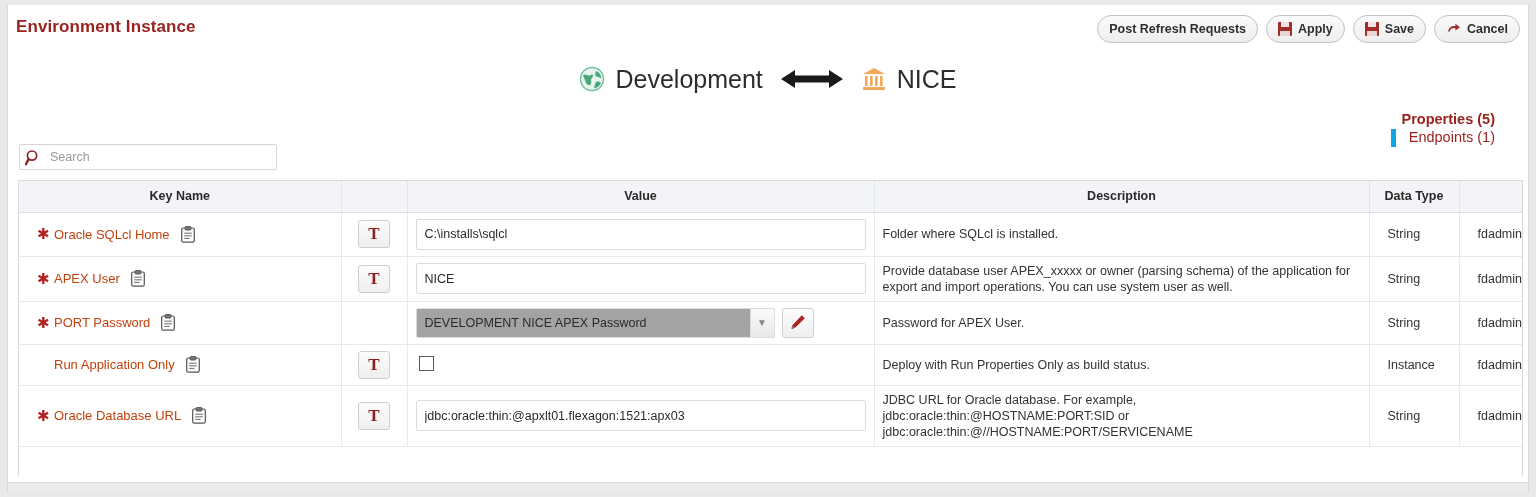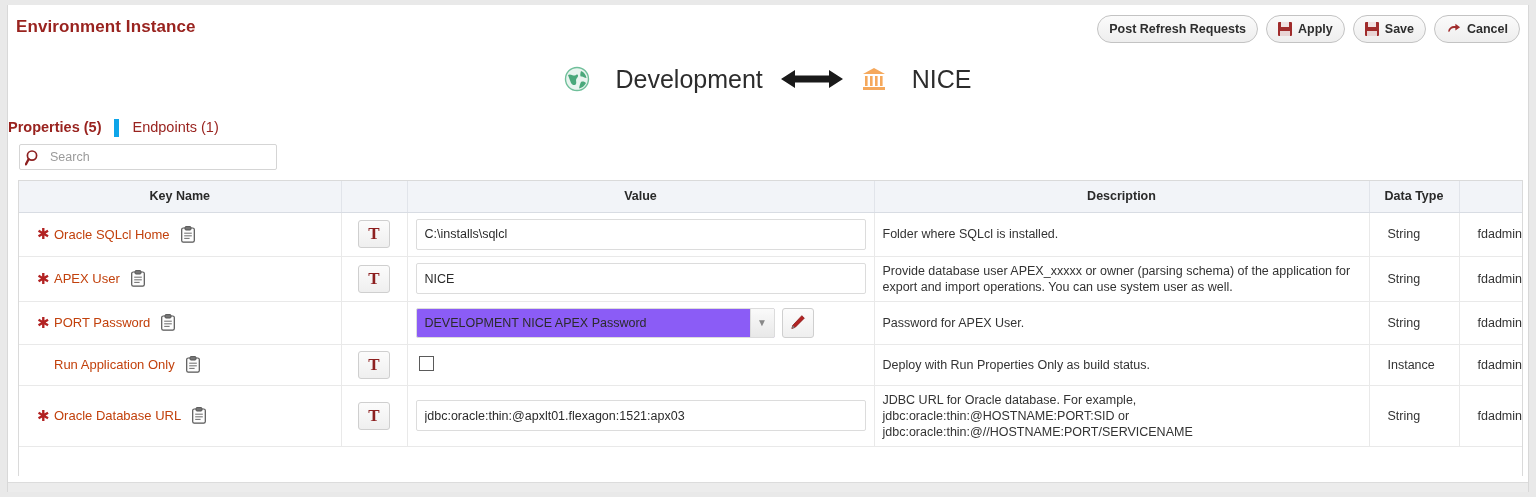--- a/index.html
+++ b/index.html
@@ -87,37 +87,38 @@
 
   
   .env-banner {
     height: 52px;
     display: flex;
     align-items: center;
     justify-content: center;
     gap: 16px;
     margin-top: -2px;
   }
-  .env-item { display: flex; align-items: center; gap: 25px; }
+  .env-item { display: flex; align-items: center; gap: 10px; }
   .env-label {
     font-size: 25px;
     color: #2c2c2c;
   }
   .ico-globe { width: 26px; height: 26px; flex: none; }
   .ico-bank  { width: 26px; height: 26px; flex: none; }
   .ico-dbl-arrow { width: 66px; height: 24px; flex: none; }
 
   
   .tabs {
     display: flex;
     align-items: flex-end;
     gap: 0px;
-    padding: 0 0;
+    padding: 0 20px;
     height: 26px;
     margin-top: 6px;
+    flex-direction: column;
   }
   .tab {
     font-size: 14.5px;
     color: #99231f;
     padding: 0 13px 2px 0;
     cursor: pointer;
     white-space: nowrap;
   }
   .tab.active { font-weight: bold; }
   .tab.sep {
@@ -226,21 +227,21 @@
     color: #2b2b2b;
     padding: 0 8px;
     font-family: "Liberation Sans", sans-serif;
     outline: none;
   }
   .sel-row { display: flex; align-items: center; gap: 7px; }
   .sel-input {
     width: 359px; height: 30px;
     border: 1px solid #dcdcdc;
     border-radius: 2px;
-    background: #8b5cf6;
+    background: #a3a3a3;
     font-size: 12.5px;
     color: #2b2b2b;
     display: flex;
     align-items: center;
     padding: 0 0 0 8px;
     cursor: pointer;
   }
   .sel-input .val { flex: 1; }
   .sel-arrow {
     width: 24px;

